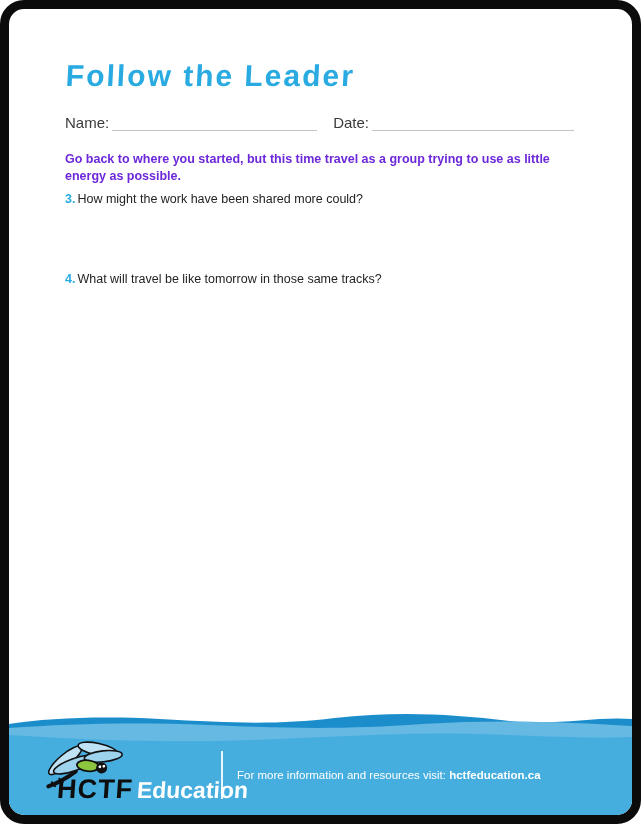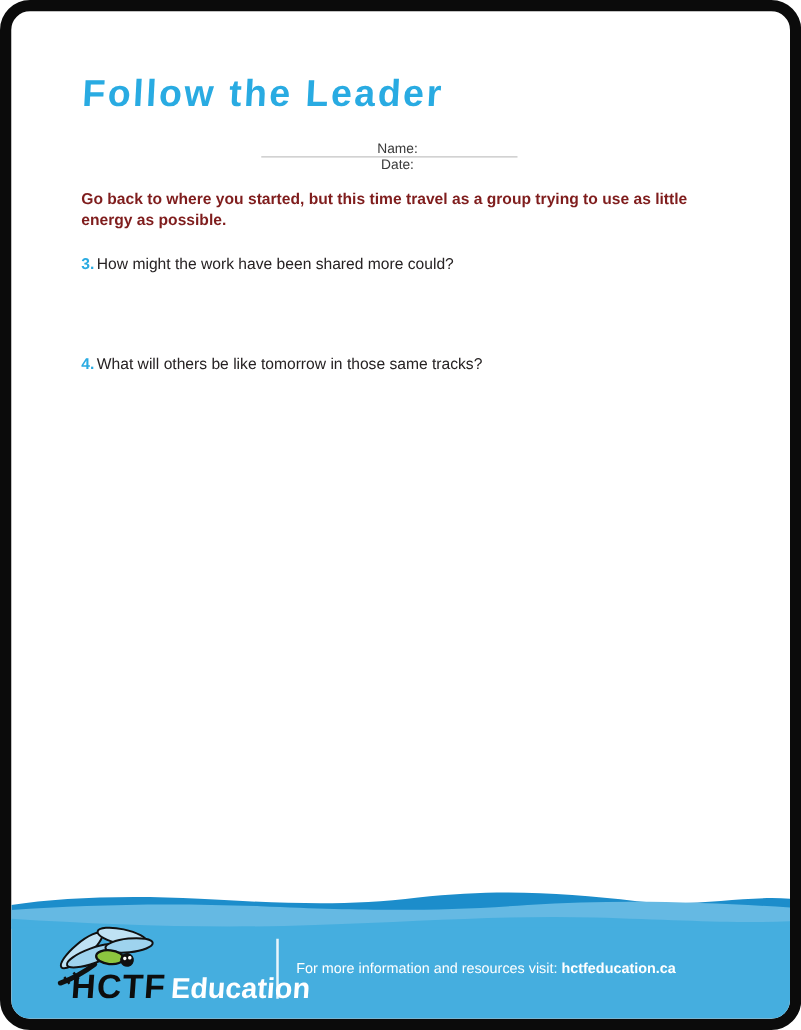--- a/index.html
+++ b/index.html
@@ -21,26 +21,25 @@
     font-size:30px;
     line-height:34px;
     font-weight:700;
     letter-spacing:2px;
     color:#29ABE2;
     transform:skewX(-3deg);
     transform-origin:left bottom;
   }
   .name-date-row{
     display:flex;
-    align-items:center;
+    align-items:flex-end;
     height:18px;
     margin-bottom:20px;
-    font-size:11px;
+    font-size:15px;
     color:#3a3a3a;
-    flex-direction:column;
   }
   .field-label{white-space:nowrap;padding-right:3px;}
   .field-line{
     border-bottom:1px solid #c4c4c4;
     height:14px;
     display:inline-block;
   }
   .name-line{width:205px;margin-right:16px;}
   .date-line{flex:1;}
   .question{
@@ -49,22 +48,22 @@
     color:#262223;
   }
   .q-num{color:#29ABE2;font-weight:700;padding-right:2px;}
   .gap-64{margin-bottom:64px;}
   .gap-59{margin-bottom:59px;}
   .gap-54{margin-bottom:54px;}
   .intro{
     font-size:12.5px;
     line-height:17px;
     font-weight:700;
-    color:#7f1d1d;
-    margin-bottom:18px;
+    color:#6d28d9;
+    margin-bottom:6px;
   }
   
   .footer{
     position:absolute;
     left:0;right:0;bottom:0;
     height:112px;
   }
   .wave-svg{display:block;width:100%;height:40px;}
   .footer-body{
     position:absolute;
@@ -138,21 +137,21 @@
 
     <div class="intro">Go back to where you started, but this time travel as a group trying to use as little energy as possible.</div>
 
 
 
     <div class="question gap-64">
       <span class="q-num">3.</span><span>How might the work have been shared more could?</span>
     </div>
 
     <div class="question">
-      <span class="q-num">4.</span><span>What will others be like tomorrow in those same tracks?</span>
+      <span class="q-num">4.</span><span>What will travel be like tomorrow in those same tracks?</span>
     </div>
 
   </div>
 
   <div class="footer">
     <svg class="wave-svg" viewBox="0 0 641 40" preserveAspectRatio="none">
       <path fill="#1C8DCB" d="M0,21 C40,15 95,13 155,16 C230,20 275,22 335,15 C400,8 455,11 515,18 C565,23 605,13 641,16 L641,40 L0,40 Z"></path>
       <path fill="#65B9E3" d="M0,25 C60,21 125,19 205,22 C300,26 350,26 425,21 C505,16 575,19 641,23 L641,40 L0,40 Z"></path>
       <path fill="#45AEDF" d="M0,32 C80,37 165,40 250,37 C340,34 410,29 480,31 C550,33 600,36 641,34 L641,40 L0,40 Z"></path>
     </svg>

